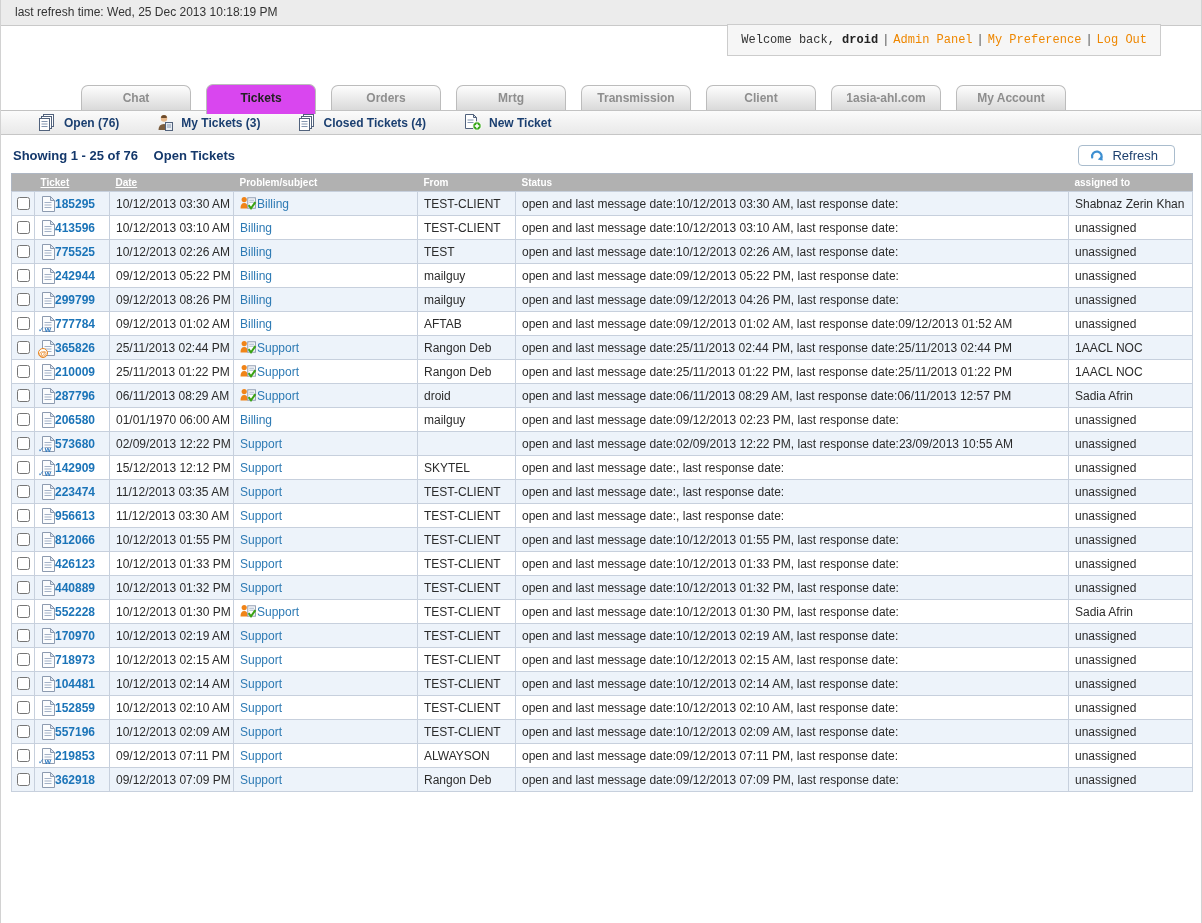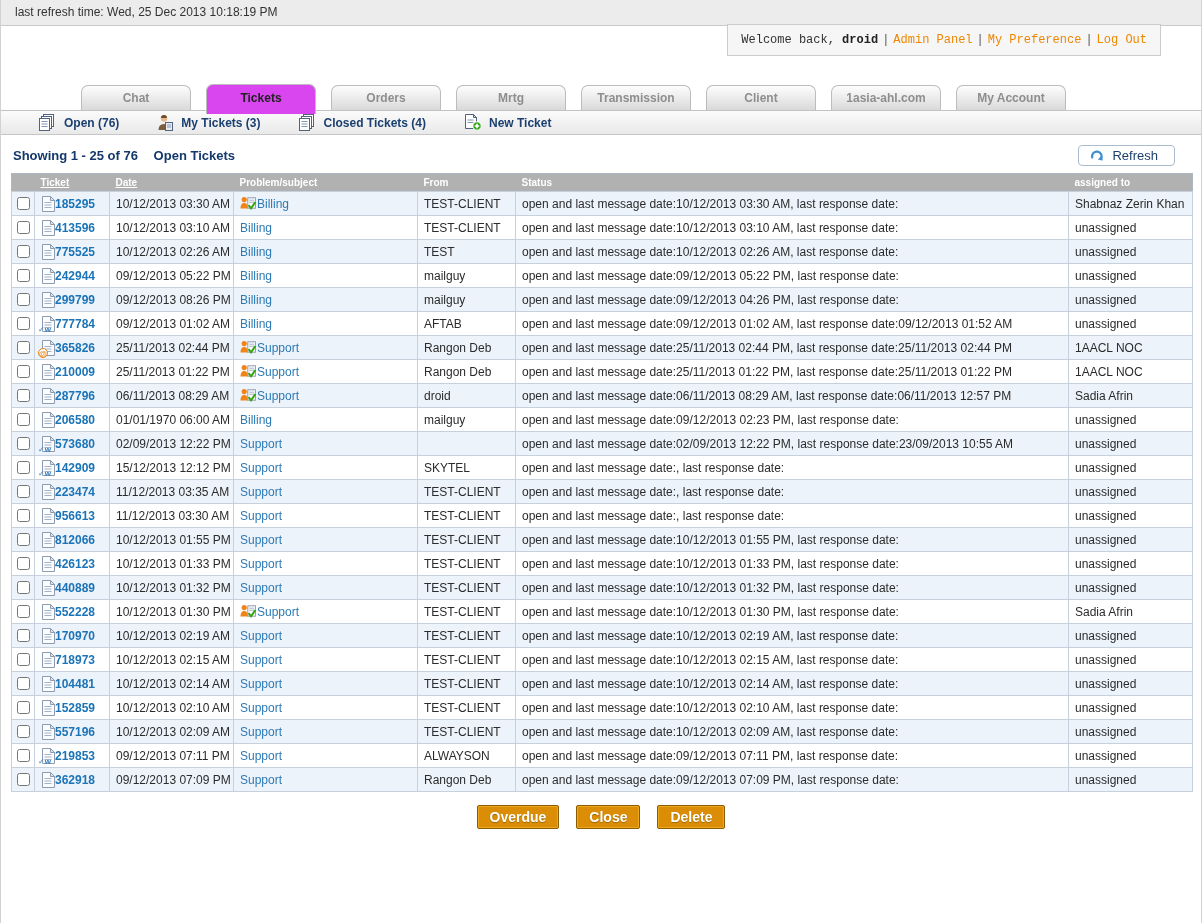--- a/index.html
+++ b/index.html
@@ -958,19 +958,14 @@
       </span>
     </td>
     <td class="c-from">Rangon Deb</td>
     <td class="c-status">open and last message date:09/12/2013 07:09 PM, last response date:</td>
     <td class="c-assigned">unassigned</td>
   </tr>
       </tbody>
   </table>
 
 
-  <div class="actions">
-      <button class="action-btn">Overdue</button>
-      <button class="action-btn">Close</button>
-      <button class="action-btn">Delete</button>
-    </div>
 
 </div>
 
 </body></html>

